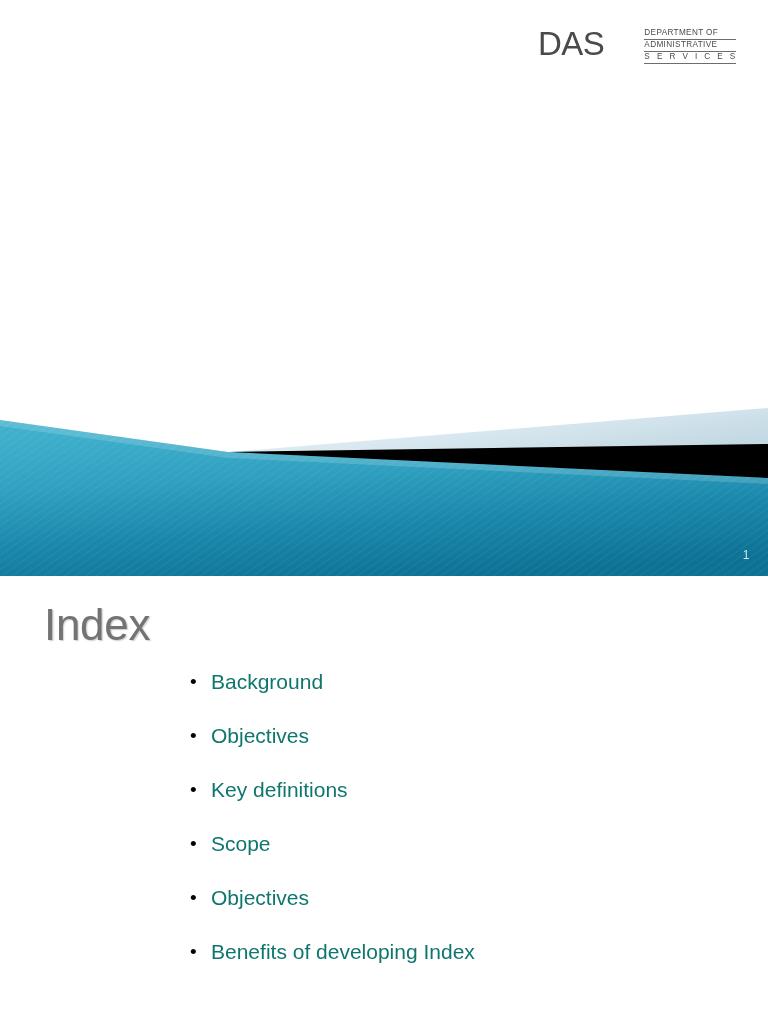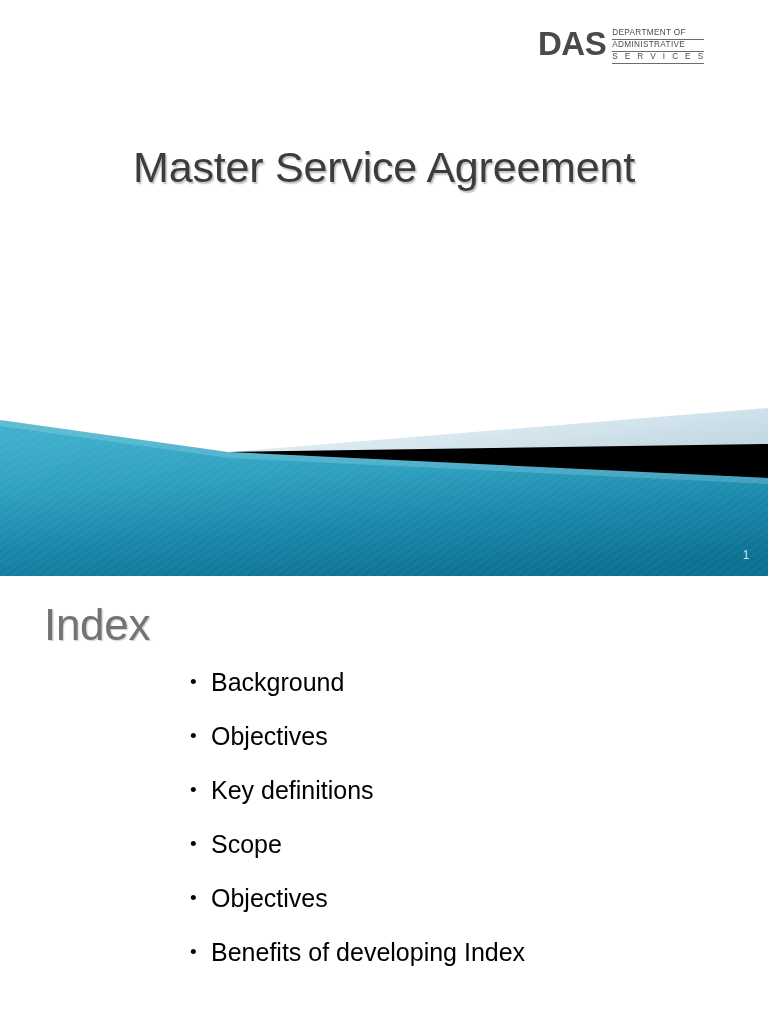--- a/index.html
+++ b/index.html
@@ -37,39 +37,40 @@
     height: 40px;
     display: flex;
     align-items: flex-start;
   }
   #das-wordmark {
     font-family: "Liberation Sans", sans-serif;
     font-size: 33px;
     line-height: 33px;
     letter-spacing: -0.5px;
     color: #4a4a4a;
-    font-weight: 700;
+    font-weight: 400;
     margin-top: 1px;
   }
   #das-subtext {
     margin-left: 6px;
     margin-top: 2px;
     display: flex;
     flex-direction: column;
     color: #4a4a4a;
   }
   .das-line {
     font-size: 8.2px;
     line-height: 10.5px;
     letter-spacing: 0.35px;
     font-weight: 400;
     white-space: nowrap;
     border-bottom: 1px solid #6d6d6d;
     padding-bottom: 0.5px;
     width: 92px;
+    margin-left: 34px;
   }
   .das-line.spaced {
     letter-spacing: 2.4px;
   }
 
   
   #title-block {
     position: absolute;
     left: 50px;
     top: 138px;
@@ -138,23 +139,23 @@
     left: 190px;
     top: 92px;
     width: 540px;
     list-style: none;
     margin: 0;
     padding: 0;
   }
   #index-list li {
     position: relative;
     font-family: "Liberation Sans", sans-serif;
-    font-size: 25px;
+    font-size: 21px;
     line-height: 28px;
-    color: #000000;
+    color: #0f766e;
     margin-bottom: 26px;
     padding-left: 21px;
     white-space: nowrap;
   }
   #index-list li::before {
     content: "\2022";
     position: absolute;
     left: 0;
     top: 0;
     font-size: 19px;
@@ -170,21 +171,20 @@
   <div id="das-logo">
     <span id="das-wordmark">DAS</span>
     <span id="das-subtext">
       <span class="das-line">DEPARTMENT OF</span>
       <span class="das-line">ADMINISTRATIVE</span>
       <span class="das-line spaced">S E R V I C E S</span>
     </span>
   </div>
 
   <div id="title-block">
-    <div class="title-line line-1">Master Service Agreement</div>
   </div>
 
   <div id="banner">
     <svg width="768" height="168" viewBox="0 0 768 168" xmlns="http://www.w3.org/2000/svg">
       <defs>
         <linearGradient id="tealGrad" x1="0.30" y1="0" x2="0.62" y2="1">
           <stop offset="0%" stop-color="#3fb0cc"></stop>
           <stop offset="34%" stop-color="#2fa0c0"></stop>
           <stop offset="66%" stop-color="#1a88ab"></stop>
           <stop offset="100%" stop-color="#0d7194"></stop>

